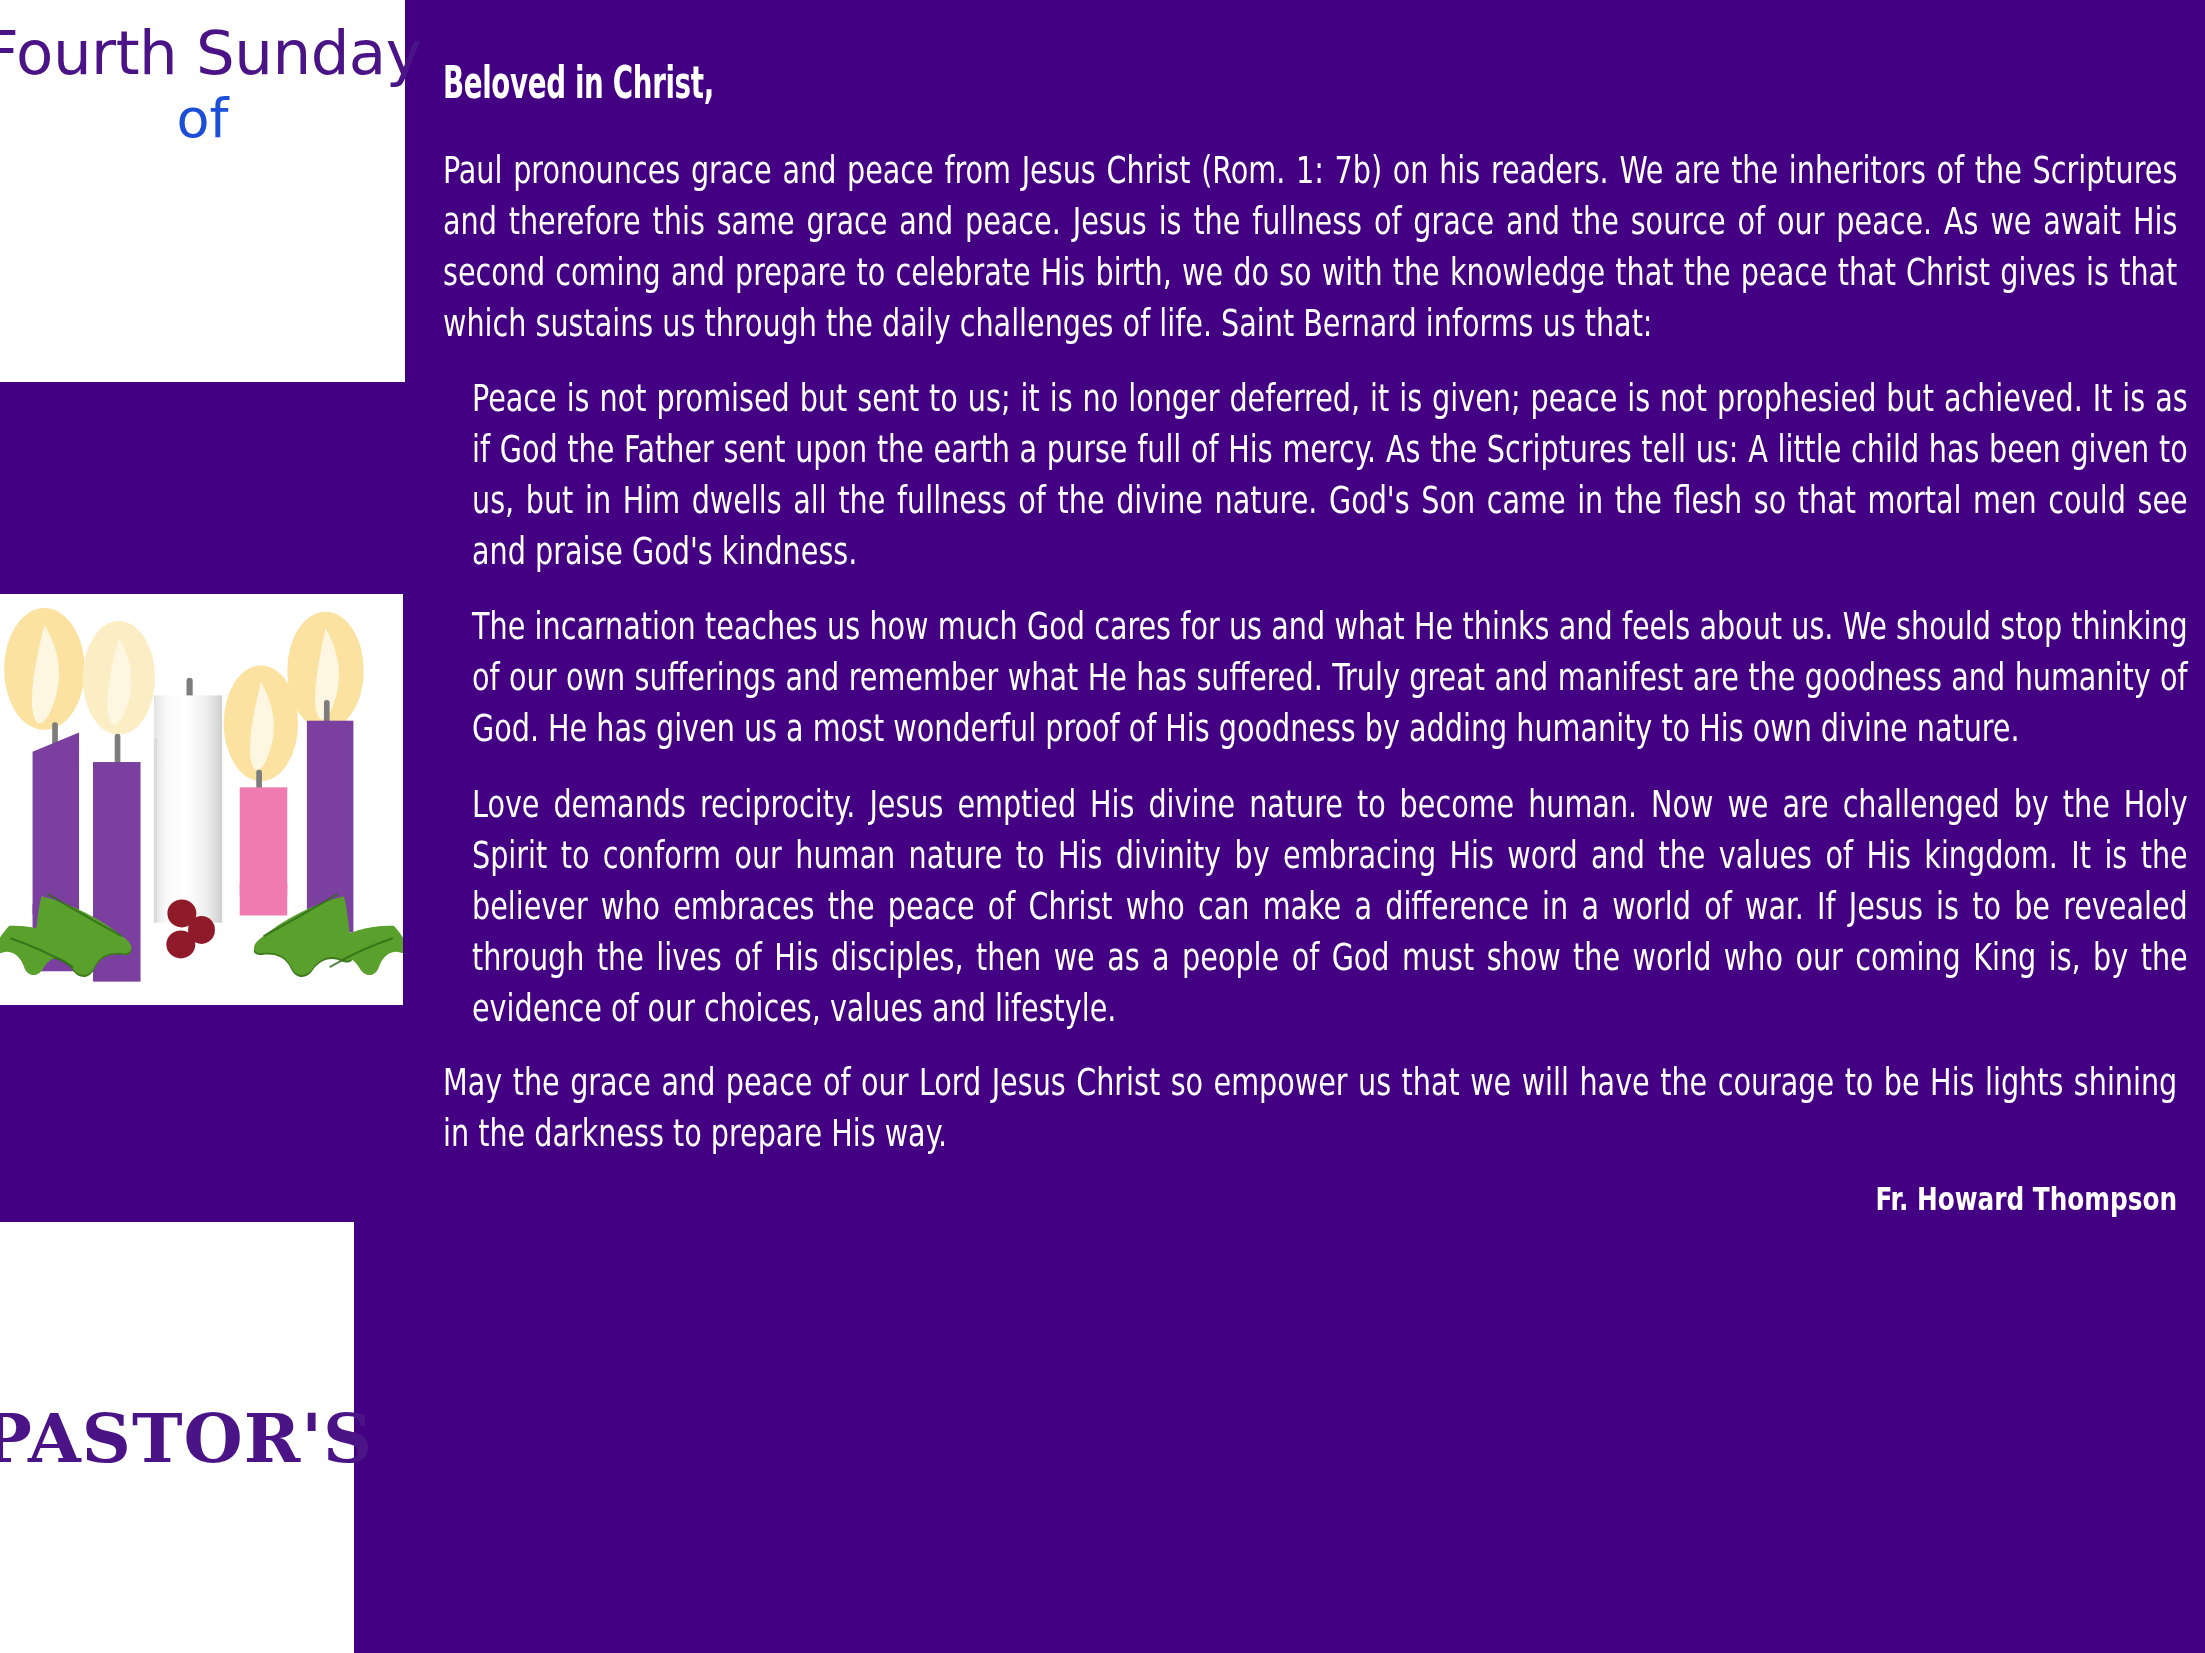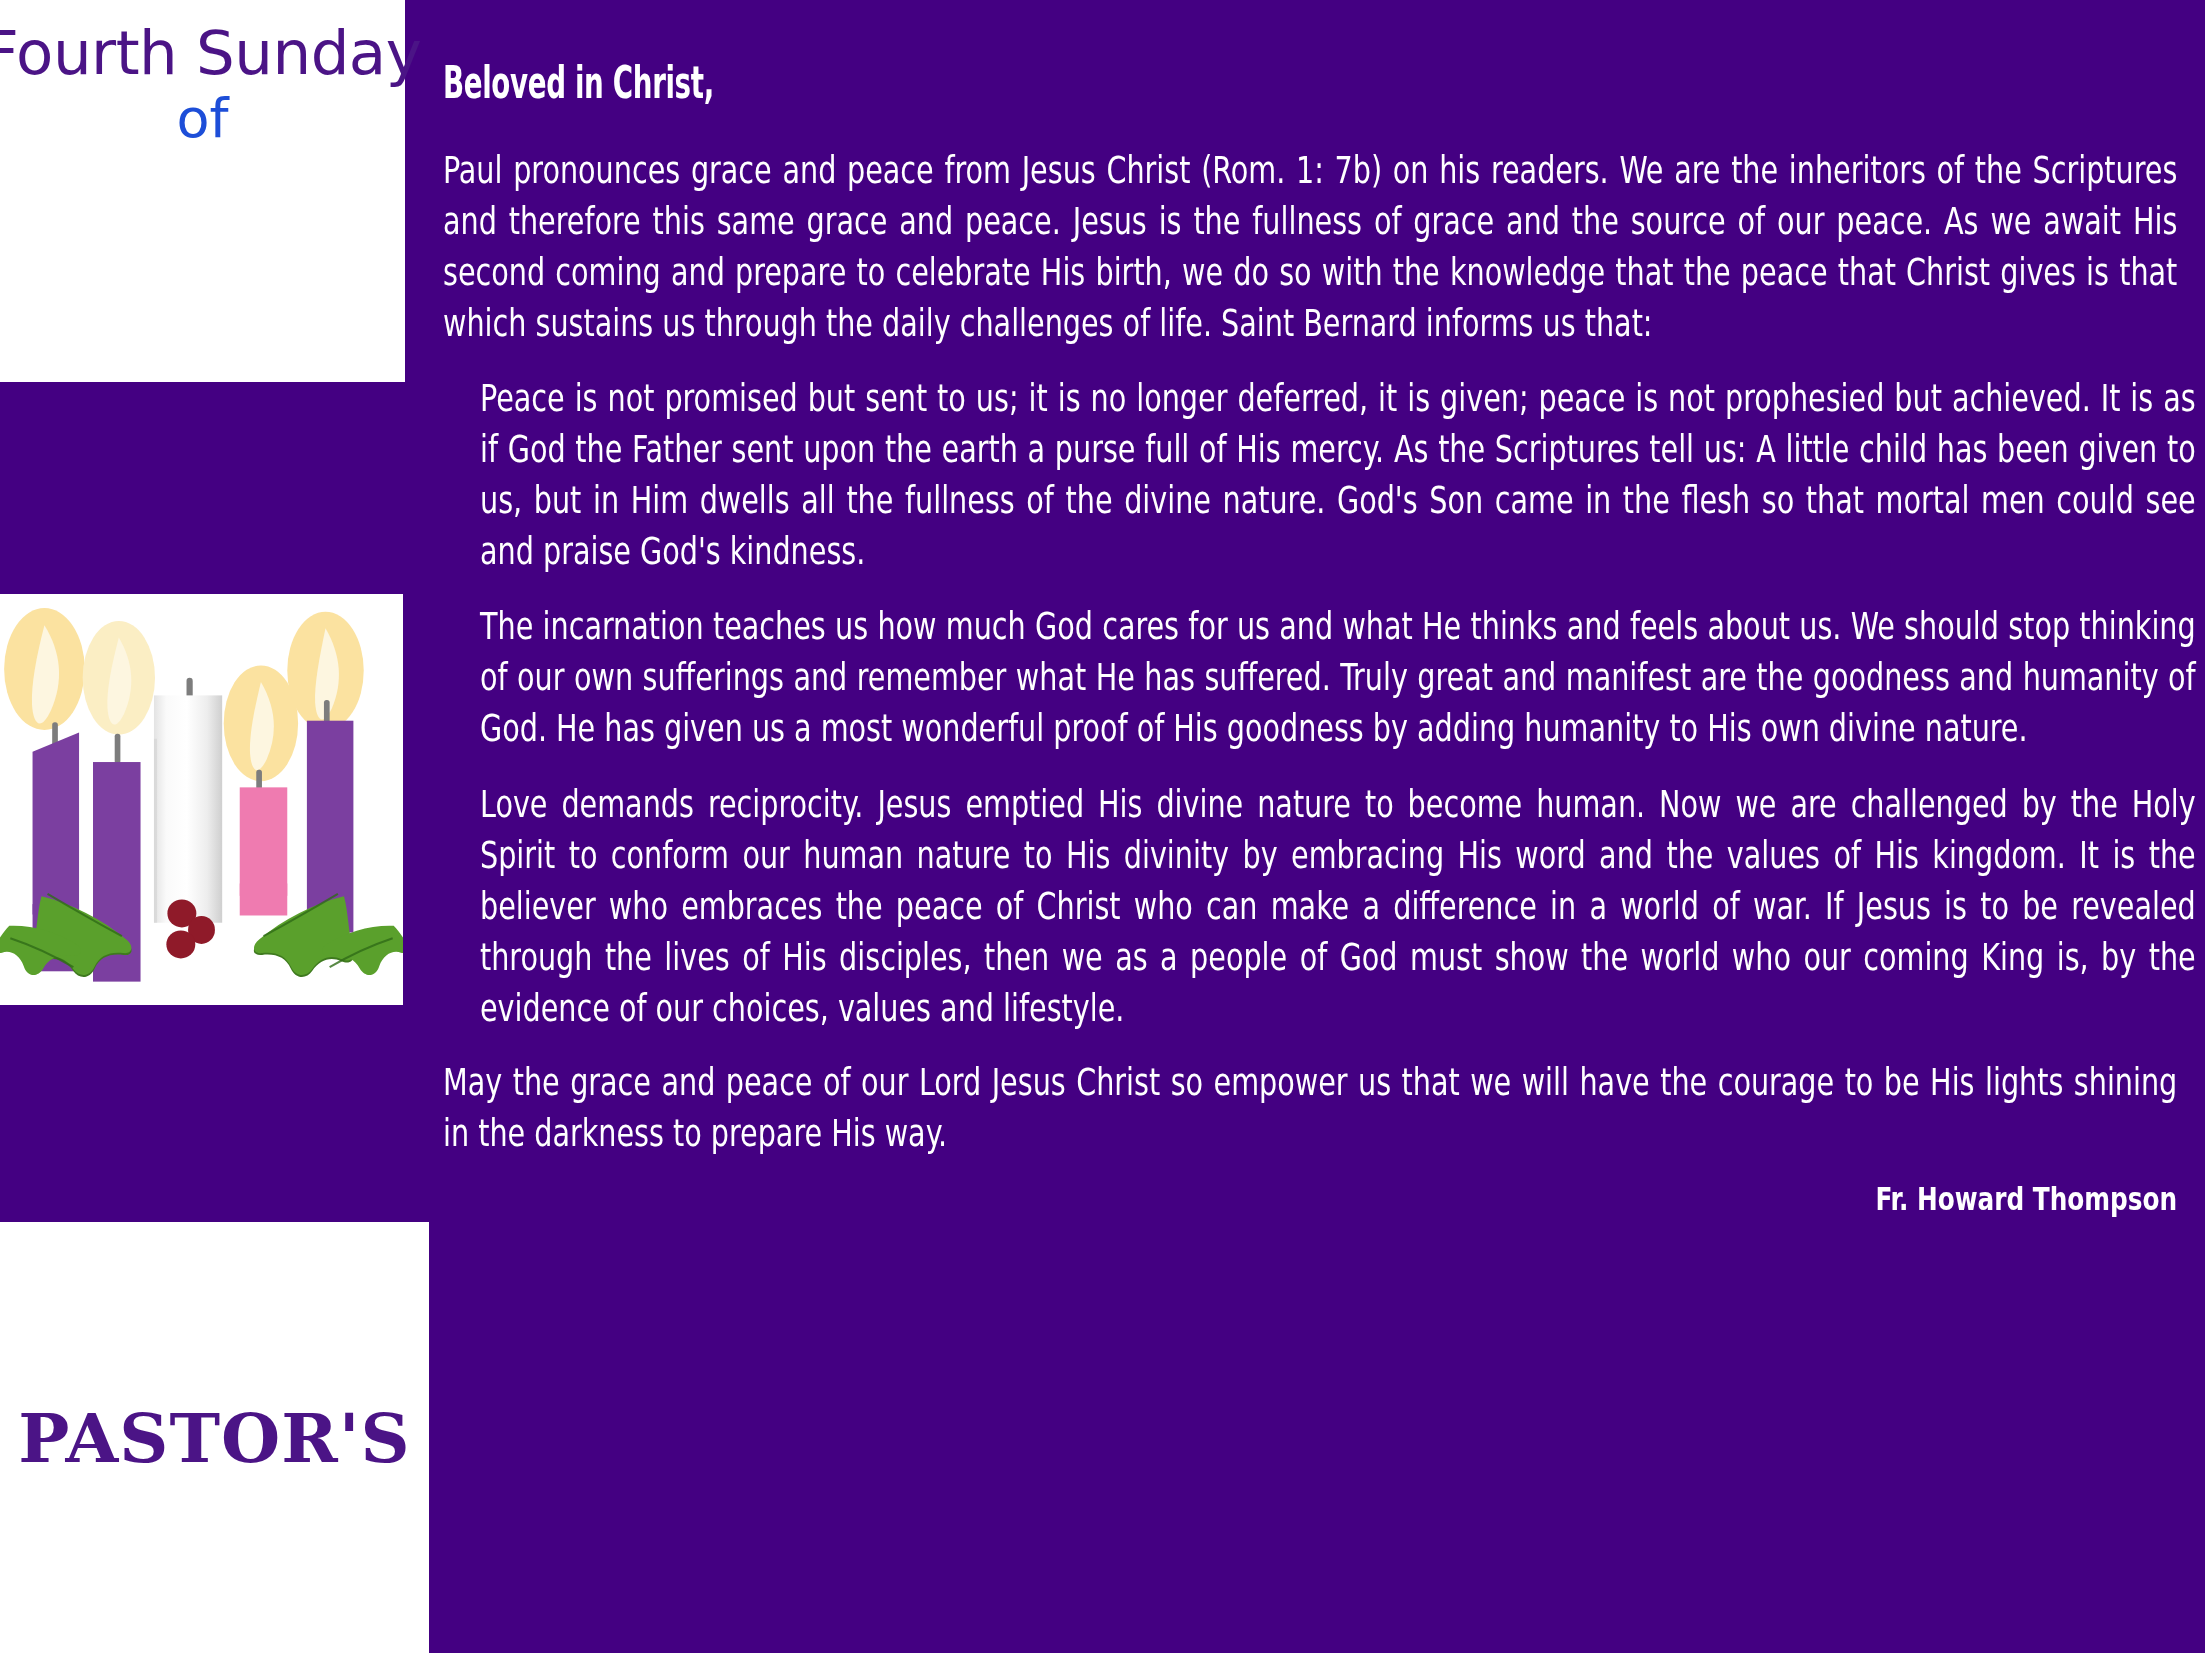--- a/index.html
+++ b/index.html
@@ -72,21 +72,21 @@
   #wreath-svg {
     display: block;
     width: 100%;
     height: 100%;
   }
 
   
   #pastor-panel {
     left: 0;
     top: 1222px;
-    width: 429px;
+    width: 354px;
     height: 432px;
     display: flex;
     flex-direction: column;
     align-items: center;
     justify-content: center;
   }
   #pastor-panel .line {
     font-family: "DejaVu Serif", serif;
     font-weight: bold;
     font-size: 68px;
@@ -128,21 +128,21 @@
     text-align: justify;
     text-justify: inter-word;
     transform: scaleX(0.86);
     transform-origin: left top;
     width: 116.3%;
     margin: 0 0 24px 0;
   }
   .para.last-of-block { margin-bottom: 23px; }
 
   .quote-block {
-    margin-left: 37px;
+    margin-left: 29px;
     width: calc(100% - 18.6px);
   }
   .quote-block .para {
     width: 116.3%;
   }
 
   #closing-para {
     margin-top: 3.1px;
     margin-bottom: 9.3px;
   }

